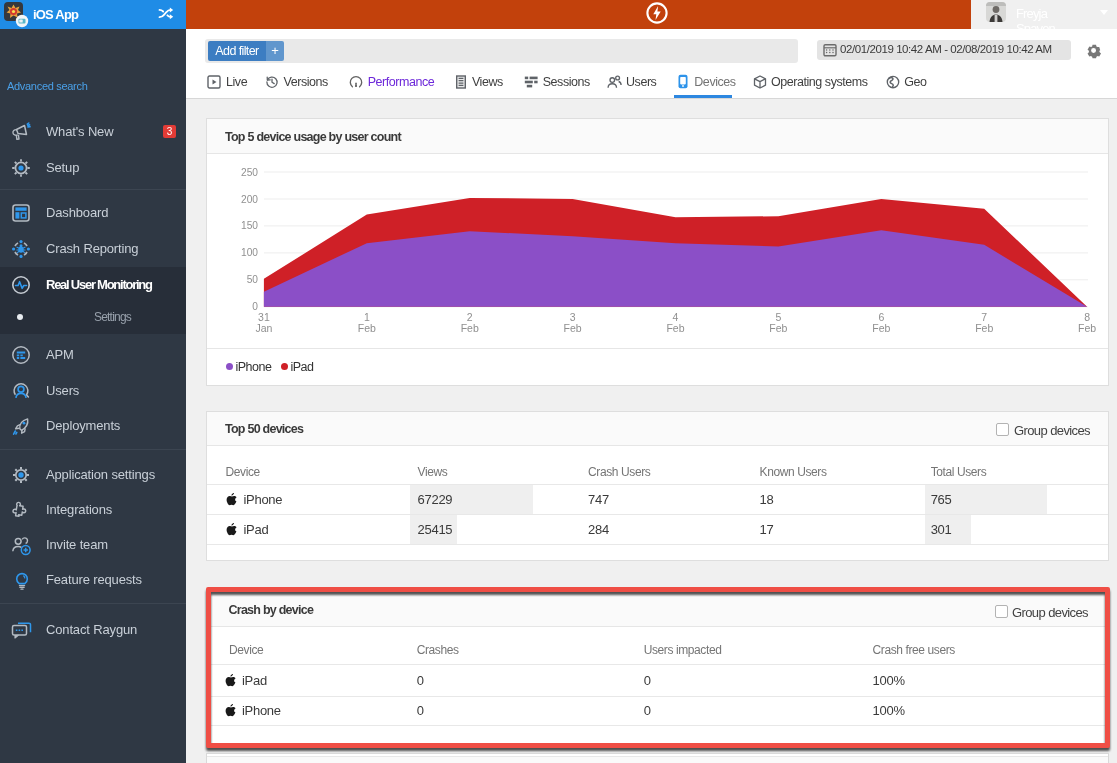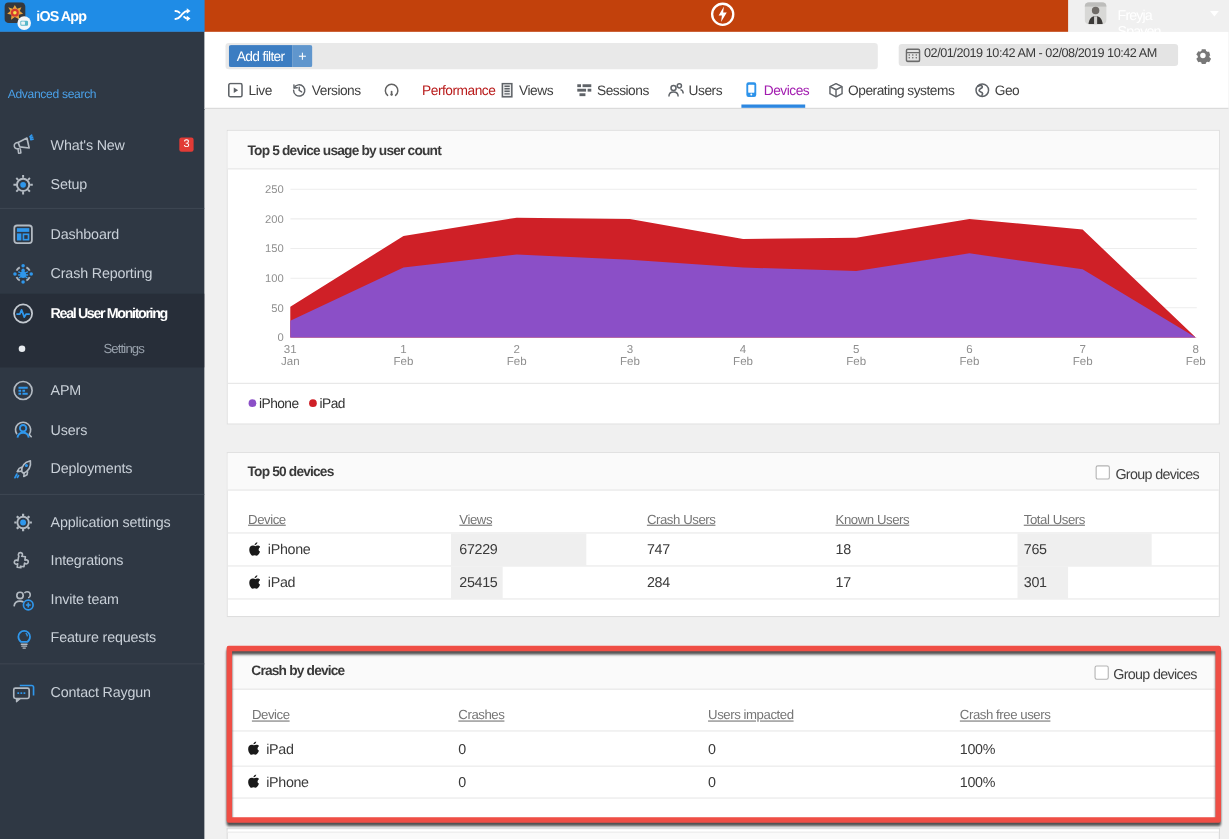--- a/index.html
+++ b/index.html
@@ -7,21 +7,21 @@
 .abs { position:absolute; }
 body { position:relative; background:#f0f0f0; }
 .topbar { position:absolute; left:0; top:0; width:971px; height:29px; background:#c2410c; }
 .sidebar { position:absolute; left:0; top:29px; width:186px; height:734px; background:#2f3844; }
 .subhead { position:absolute; left:186px; top:29px; width:931px; height:70px; background:#ffffff; border-bottom:1px solid #d7d7d7; }
 .content { position:absolute; left:186px; top:100px; width:931px; height:663px; background:#f0f0f0; }
 .card { position:absolute; background:#fff; border:1px solid #dedede; }
 .cardhead { position:absolute; left:0; top:0; right:0; height:35px; background:#fafafa; border-bottom:1px solid #e6e6e6; }
 .cardtitle { position:absolute; left:18px; top:11px; font-size:12.5px; font-weight:bold; color:#3a3a3a; letter-spacing:-0.75px; }
 .navtxt { font-size:13px; color:#c9d0d8; letter-spacing:-0.15px; }
-.th { font-size:12px; color:#757575; letter-spacing:-0.4px;text-decoration:underline; }
+.th { font-size:12px; color:#757575; letter-spacing:-0.4px; }
 .td { font-size:13px; color:#3a3a3a; letter-spacing:-0.3px; }
 .rowline { position:absolute; left:0; right:0; height:1px; background:#e8e8e8; }
 .cb { position:absolute; width:13px; height:13px; border:1px solid #b3b3b3; border-radius:2px; background:#fff; }
 .cbl { position:absolute; font-size:13px; color:#424242; letter-spacing:-0.6px;text-align:center; }
 </style>
 </head>
 <body>
 
 <div class="topbar">
   <svg class="abs" style="left:645px;top:1px;" width="24" height="24" viewBox="0 0 24 24">
@@ -190,21 +190,21 @@
     <path d="M2.2 2.2 L2.4 5 L5.2 4.8" stroke-linejoin="round"></path>
     <path d="M2.4 5 A5.1 5.1 0 1 1 1.9 7"></path>
     <path d="M7 4.2 V7.2 L9.2 8.6"></path>
   </svg>
   <div class="abs" style="left:97.5px;top:46px;font-size:12.5px;letter-spacing:-0.45px;color:#3f3f3f;">Versions</div>
   <svg class="abs" style="left:162.5px;top:46px;" width="14" height="14" viewBox="0 0 14 14" fill="none" stroke="#636363" stroke-width="1.35" stroke-linecap="round">
     <path d="M3.4 11.7 A5.7 5.7 0 1 1 10.6 11.7" fill="none"></path>
     <path d="M7 8.2 V11" stroke-width="1.5"></path>
     <circle cx="7" cy="11" r="1.1" fill="#636363" stroke="none"></circle>
   </svg>
-  <div class="abs" style="left:181.7px;top:46px;font-size:12.5px;letter-spacing:-0.45px;color:#b91c1c;margin-left:16px;">Performance</div>
+  <div class="abs" style="left:181.7px;top:46px;font-size:12.5px;letter-spacing:-0.45px;color:#6d28d9;">Performance</div>
   <svg class="abs" style="left:268.3px;top:46px;" width="14" height="14" viewBox="0 0 14 14" fill="none">
     <rect x="2.7" y="1" width="8.6" height="12" stroke="#5f6368" stroke-width="1.4" fill="#e9eaeb"></rect>
     <path d="M4.6 3.4 h4.8 M4.6 5.7 h4.8 M4.6 8 h4.8 M4.6 10.3 h4.8" stroke="#5f6368" stroke-width="1.25"></path>
   </svg>
   <div class="abs" style="left:285.9px;top:46px;font-size:12.5px;letter-spacing:-0.45px;color:#3f3f3f;">Views</div>
   <svg class="abs" style="left:337.5px;top:46px;" width="14" height="14" viewBox="0 0 14 14" fill="#5f6368">
     <rect x="0.8" y="1.6" width="3.4" height="2.6"></rect>
     <rect x="5.6" y="1.6" width="8" height="2.6"></rect>
     <rect x="0.8" y="5.7" width="8" height="2.6"></rect>
     <rect x="10.2" y="5.7" width="3.4" height="2.6"></rect>
@@ -216,21 +216,21 @@
     <path d="M1.1 12.7 c0-2.5 1.8-4 4.2-4 c2.4 0 4.2 1.5 4.2 4"></path>
     <circle cx="10.6" cy="3" r="1.9"></circle>
     <path d="M11.6 6.5 c1.6.4 2.5 1.7 2.5 3.6"></path>
   </svg>
   <div class="abs" style="left:440px;top:46px;font-size:12.5px;letter-spacing:-0.45px;color:#3f3f3f;">Users</div>
   <svg class="abs" style="left:490px;top:45px;" width="14" height="15" viewBox="0 0 14 15">
     <rect x="2.5" y="0.8" width="9" height="13.4" rx="2" fill="#2d93ea"></rect>
     <rect x="4.2" y="3" width="5.6" height="7.4" rx="0.8" fill="#ffffff"></rect>
     <circle cx="7" cy="12" r="0.9" fill="#ffffff"></circle>
   </svg>
-  <div class="abs" style="left:508.3px;top:46px;font-size:12.5px;letter-spacing:-0.45px;color:#a21caf;">Devices</div>
+  <div class="abs" style="left:508.3px;top:46px;font-size:12.5px;letter-spacing:-0.45px;color:#737373;">Devices</div>
   <svg class="abs" style="left:566.7px;top:46px;" width="14" height="14" viewBox="0 0 14 14" fill="none" stroke="#5f6368" stroke-width="1.3" stroke-linejoin="round">
     <path d="M7 1 L12.5 3.8 L12.5 10.2 L7 13 L1.5 10.2 L1.5 3.8 Z"></path>
     <path d="M1.5 3.8 L7 6.6 L12.5 3.8 M7 6.6 V13"></path>
   </svg>
   <div class="abs" style="left:585px;top:46px;font-size:12.5px;letter-spacing:-0.45px;color:#3f3f3f;">Operating systems</div>
   <svg class="abs" style="left:700px;top:46px;" width="14" height="14" viewBox="0 0 14 14" fill="none" stroke="#5f6368" stroke-width="1.35">
     <circle cx="7" cy="7" r="5.7"></circle>
     <path d="M3.2 3.4 c1.2-.9 2.6-1 3.4-.3 c.8.7.3 1.7-.7 2.2 c-1 .5-2.2 1.4-1.6 2.4 c.5.9 1.8.8 2.5 1.5 c.6.6.5 1.6-.1 2.4" stroke-width="1.5" stroke-linecap="round"></path>
   </svg>
   <div class="abs" style="left:718.3px;top:46px;font-size:12.5px;letter-spacing:-0.45px;color:#3f3f3f;">Geo</div>

